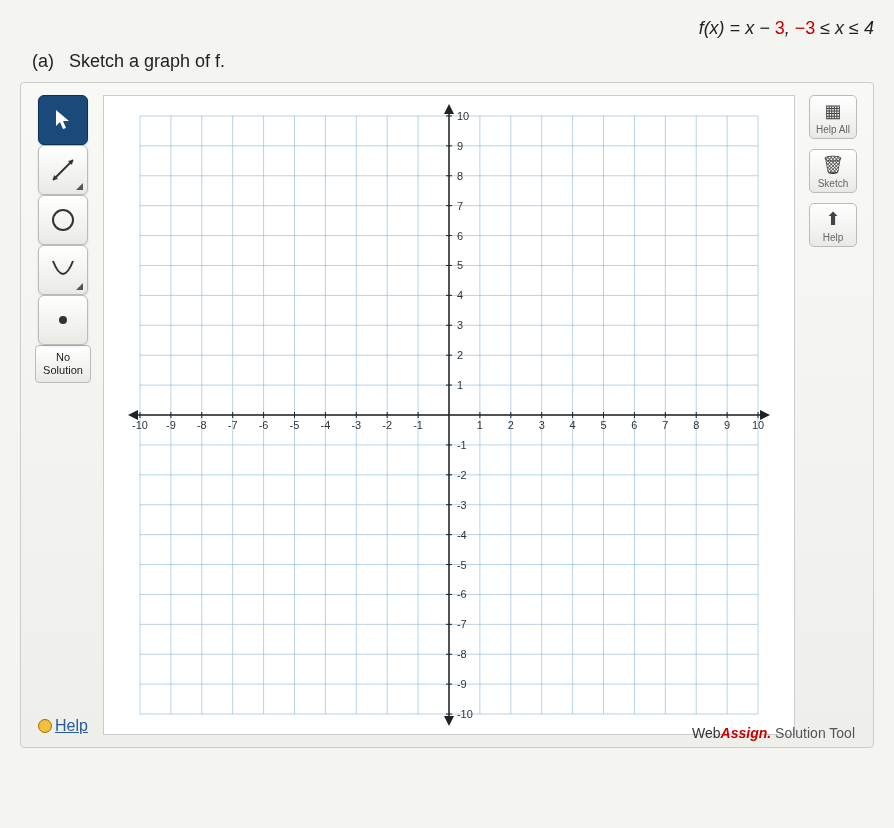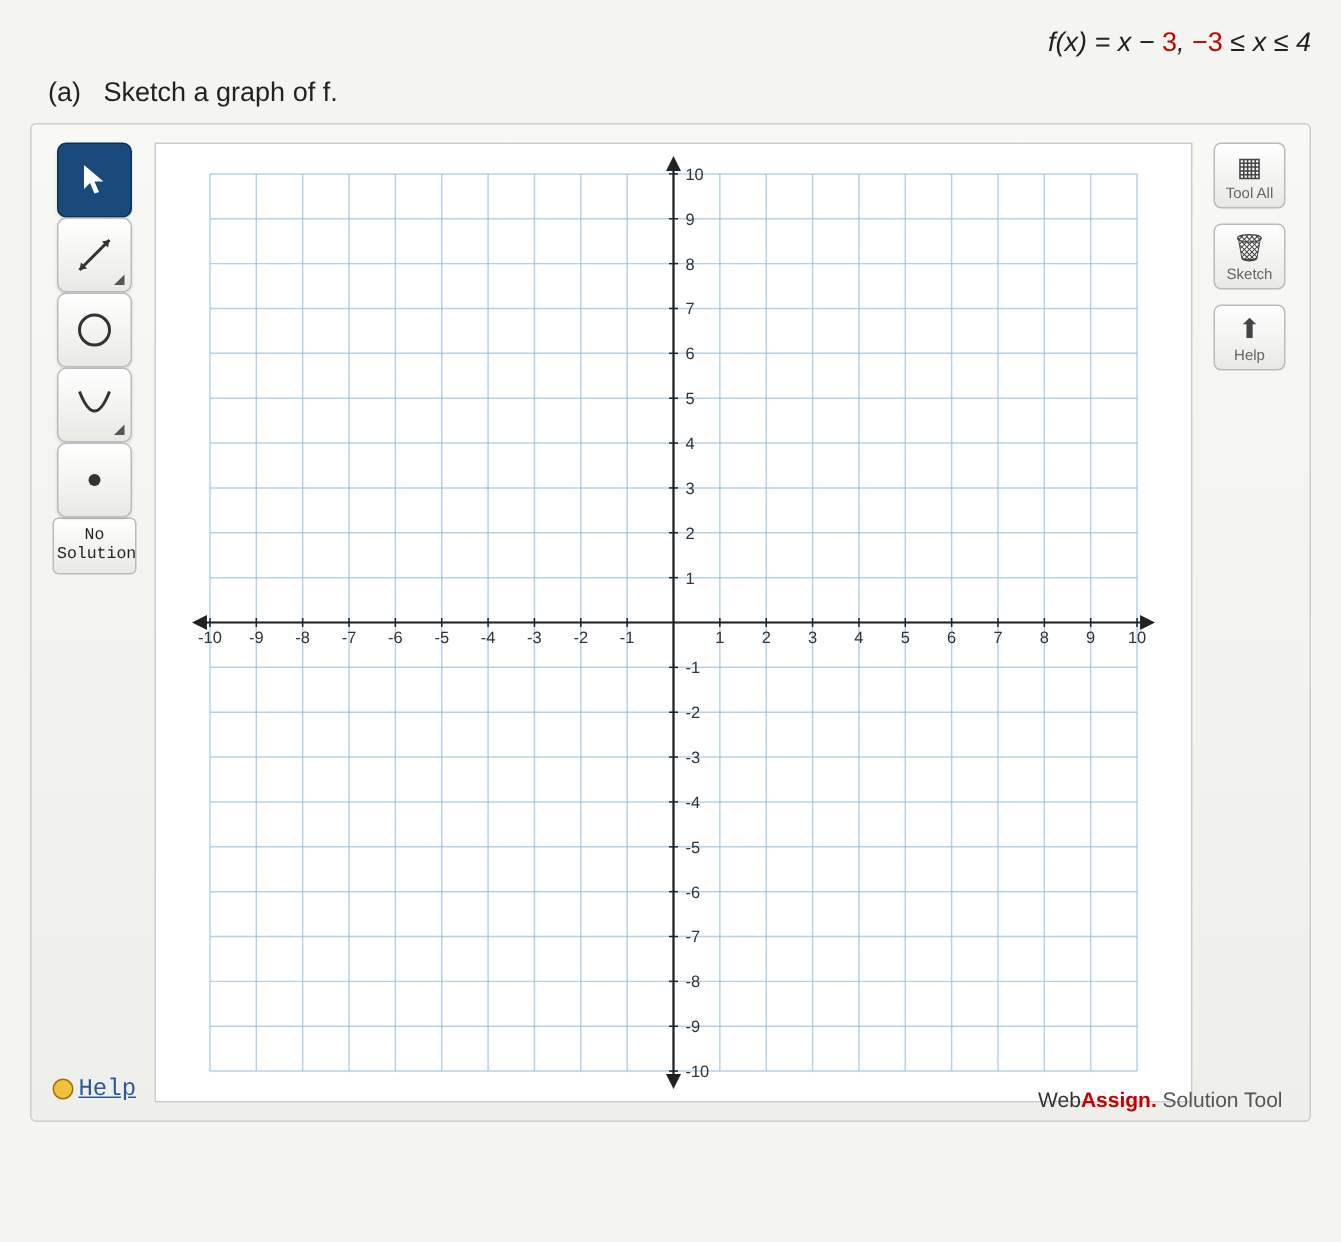--- a/index.html
+++ b/index.html
@@ -32,21 +32,20 @@
     display: flex;
     gap: 10px;
     position: relative;
   }
 
   .toolbar-left {
     display: flex;
     flex-direction: column;
     width: 60px;
     align-items: center;
-    font-family: Liberation Mono, monospace;
   }
   .tool-btn {
     width: 50px; height: 50px;
     border: 1px solid #bbb;
     border-radius: 6px;
     background: linear-gradient(#ffffff,#e9e9e4);
     display: flex; align-items:center; justify-content:center;
     font-size: 22px;
     color: #333;
     cursor: pointer;
@@ -106,21 +105,21 @@
     font-size:10px; color:#666;
     cursor:pointer; gap:2px;
   }
   .small-btn .ico { font-size:18px; color:#444; }
 
   .footer {
     position:absolute; right:18px; bottom:6px;
     font-size:14px; color:#555;
   }
   .footer .wa1 { color:#333; }
-  .footer .wa2 { color:#c40000; font-weight:bold; }
+  .footer .wa2 { color:#c40000; font-weight:bold;font-style:italic; }
 
   .grid-line { stroke:#88b4d8; stroke-width:1; opacity:0.6; }
   .axis { stroke:#222; stroke-width:1.5; }
   .tick { stroke:#222; stroke-width:1; }
   .ticklabel { font-size:11px; fill:#333; font-family:Arial; }
   .arrow { fill:#222; }
 </style>
 </head>
 <body>
 
@@ -305,21 +304,21 @@
         <line x1="327" y1="50" x2="333" y2="50" class="tick"></line>
         <text x="338" y="54" text-anchor="start" class="ticklabel">9</text>
         <line x1="327" y1="20" x2="333" y2="20" class="tick"></line>
         <text x="338" y="24" text-anchor="start" class="ticklabel">10</text>
       </svg>
   </div>
 
   <div class="toolbar-right">
     <div class="small-btn">
       <span class="ico">▦</span>
-      <span>Tool All</span>
+      <span>Help All</span>
     </div>
     <div class="small-btn">
       <span class="ico">🗑</span>
       <span>Sketch</span>
     </div>
     <div class="small-btn">
       <span class="ico">⬆</span>
       <span>Help</span>
     </div>
   </div>

